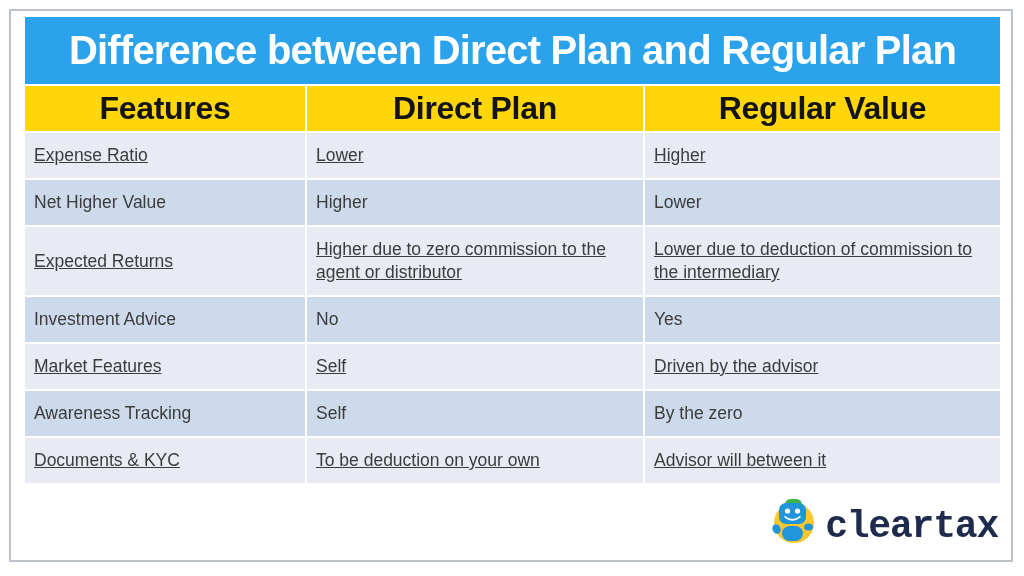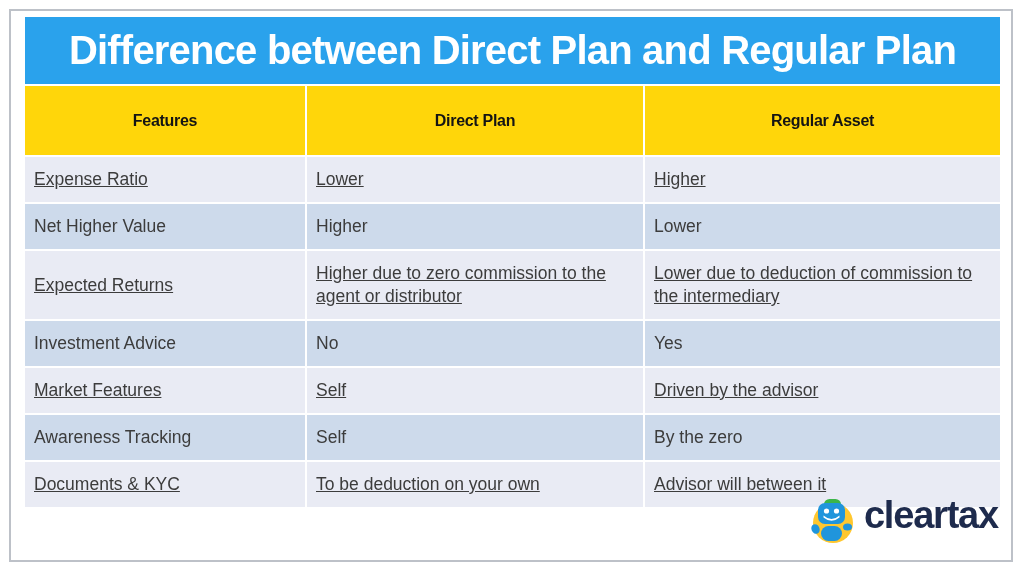--- a/index.html
+++ b/index.html
@@ -59,35 +59,36 @@
     align-items: center;
     padding: 11px 12px 11px 9px;
     font-size: 17.5px;
     line-height: 23px;
     color: #3c3c3c;
     min-height: 23px;
   }
   .row.header .cell {
     background: #ffd60a;
     justify-content: center;
-    font-size: 16px;
+    font-size: 32px;
     font-weight: 700;
     color: #141414;
-    padding: 23px 8px;
+    padding: 11px 8px;
     letter-spacing: -0.3px;
   }
   .row.light .cell { background: #e9ebf4; text-decoration: underline; }
   .row.dark  .cell { background: #cddaeb; }
   .logo {
     position: absolute;
     right: 26px;
     top: 496px;
     display: flex;
-    align-items: flex-start;
+    align-items: flex-end;
     gap: 7px;
+    font-family: Liberation Mono, monospace;
   }
   .logo .wordmark {
     color: #1e2b4d;
     font-size: 38px;
     font-weight: 700;
     letter-spacing: -1.2px;
     line-height: 1;
   }
 </style>
 </head>
@@ -98,21 +99,21 @@
 
   <div class="content">
     <div class="title-bar">
       <span>Difference between Direct Plan and Regular Plan</span>
     </div>
 
     <div class="table">
       <div class="row header">
         <div class="cell">Features</div>
         <div class="cell">Direct Plan</div>
-        <div class="cell">Regular Asset</div>
+        <div class="cell">Regular Value</div>
       </div>
 
       <div class="row light">
         <div class="cell">Expense Ratio</div>
         <div class="cell">Lower</div>
         <div class="cell">Higher</div>
       </div>
 
       <div class="row dark">
         <div class="cell">Net Higher Value</div>

